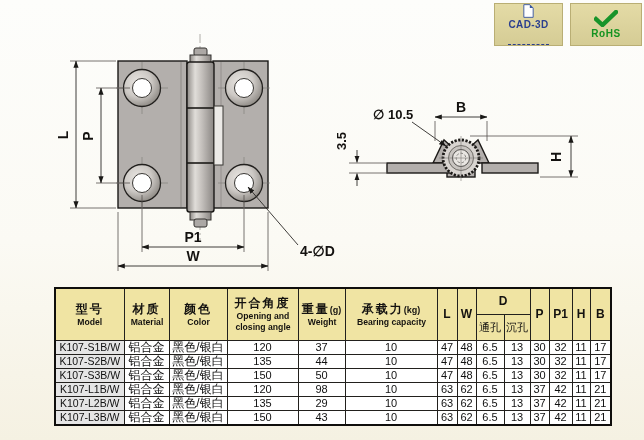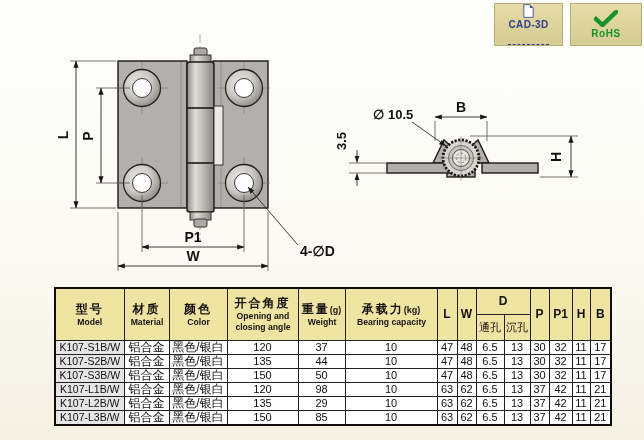--- a/index.html
+++ b/index.html
@@ -337,21 +337,21 @@
         <td>37</td>
         <td>42</td>
         <td>11</td>
         <td>21</td>
       </tr>
       <tr>
         <td class="model">K107-L3B/W</td>
         <td class="cnv">铝合金</td>
         <td class="cnv">黑色/银白</td>
         <td>150</td>
-        <td>85</td>
+        <td>43</td>
         <td>10</td>
         <td>63</td>
         <td>62</td>
         <td>6.5</td>
         <td>13</td>
         <td>37</td>
         <td>42</td>
         <td>11</td>
         <td>21</td>
       </tr>

